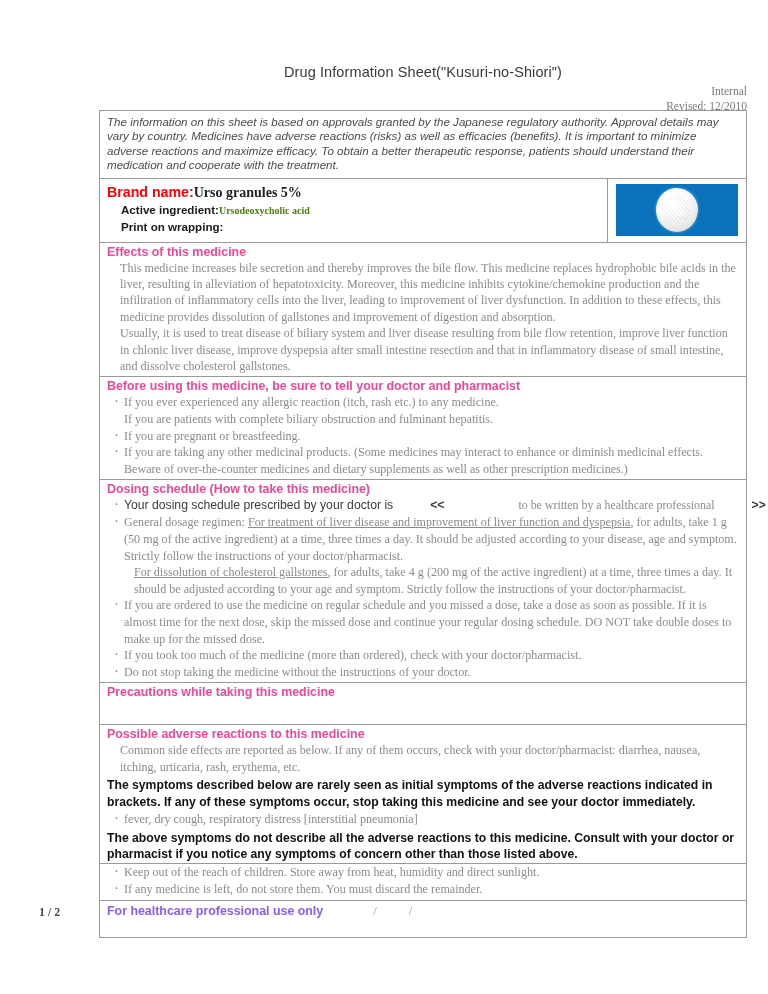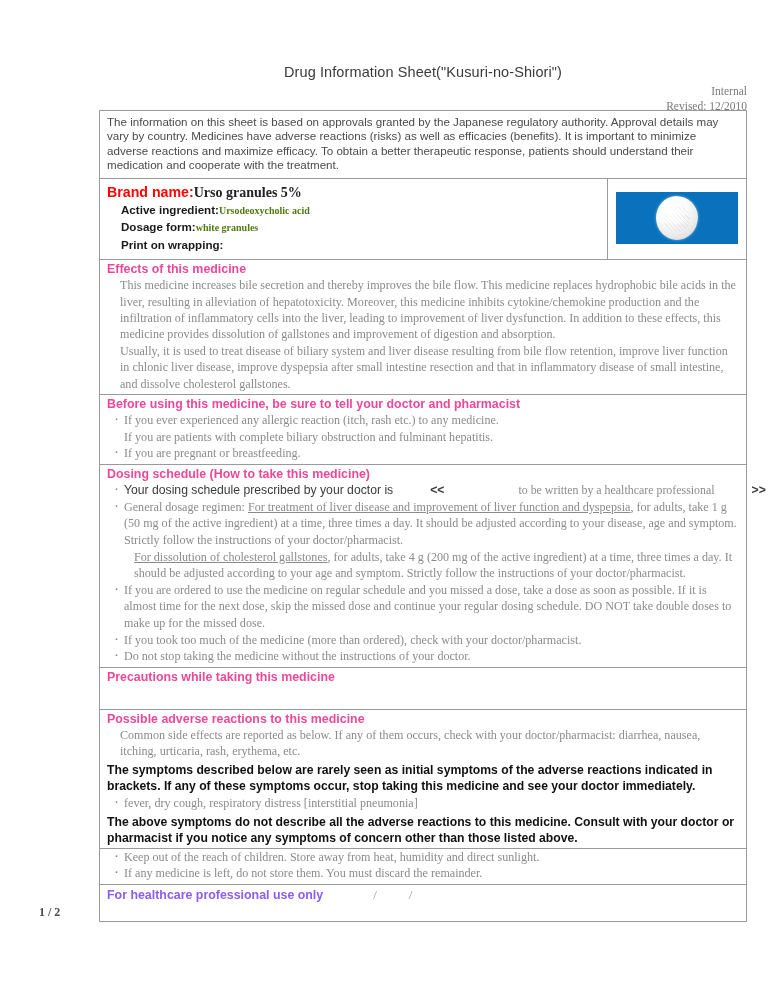--- a/index.html
+++ b/index.html
@@ -64,20 +64,21 @@
   }
   .row.last { border-bottom: none; }
 
   
   .disclaimer {
     font-family: "Liberation Sans", sans-serif;
     font-size: 11.6px;
     line-height: 14.4px;
     color: #4a4a4a;
     padding: 4px 8px 5px 7px;
+    font-style: italic;
   }
 
   
   .brand-row {
     display: flex;
     align-items: stretch;
   }
   .brand-left {
     flex: 1 1 auto;
     padding: 4px 6px 5px 7px;
@@ -294,23 +295,20 @@
     </div>
 
     <div class="row">
       <div class="brand-row">
         <div class="brand-left">
           <div class="brand-name-line">
             <span class="brand-name-label">Brand name:</span><span class="brand-name-value">Urso granules 5%</span>
           </div>
           <div class="kv-line">
             <span>Active ingredient:</span><span class="kv-val">Ursodeoxycholic acid</span>
-          </div>
-          <div class="kv-line">
-            <span>Dosage form:</span><span class="kv-val">white granules</span>
           </div>
           <div class="kv-line">
             <span>Print on wrapping:</span><span class="kv-val"></span>
           </div>
         </div>
         <div class="brand-right">
           <div class="product-photo">
             <div class="granule-blob"></div>
           </div>
         </div>
@@ -324,20 +322,21 @@
         <p>Usually, it is used to treat disease of biliary system and liver disease resulting from bile flow retention, improve liver function in chlonic liver disease, improve dyspepsia after small intestine resection and that in inflammatory disease of small intestine, and dissolve cholesterol gallstones.</p>
       </div>
     </div>
 
     <div class="row">
       <div class="sec-head">Before using this medicine, be sure to tell your doctor and pharmacist</div>
       <ul class="bullets">
         <li class="dot">If you ever experienced any allergic reaction (itch, rash etc.) to any medicine.</li>
         <li class="nodot">If you are patients with complete biliary obstruction and fulminant hepatitis.</li>
         <li class="dot">If you are pregnant or breastfeeding.</li>
+        <li class="dot">If you are taking any other medicinal products. (Some medicines may interact to enhance or diminish medicinal effects. Beware of over-the-counter medicines and dietary supplements as well as other prescription medicines.)</li>
       </ul>
     </div>
 
     <div class="row">
       <div class="sec-head">Dosing schedule (How to take this medicine)</div>
       <ul class="bullets">
         <li class="dot">
           <span class="dosing-presc">
             <span>Your dosing schedule prescribed by your doctor is</span>
               <span class="chev">&lt;&lt;</span>

